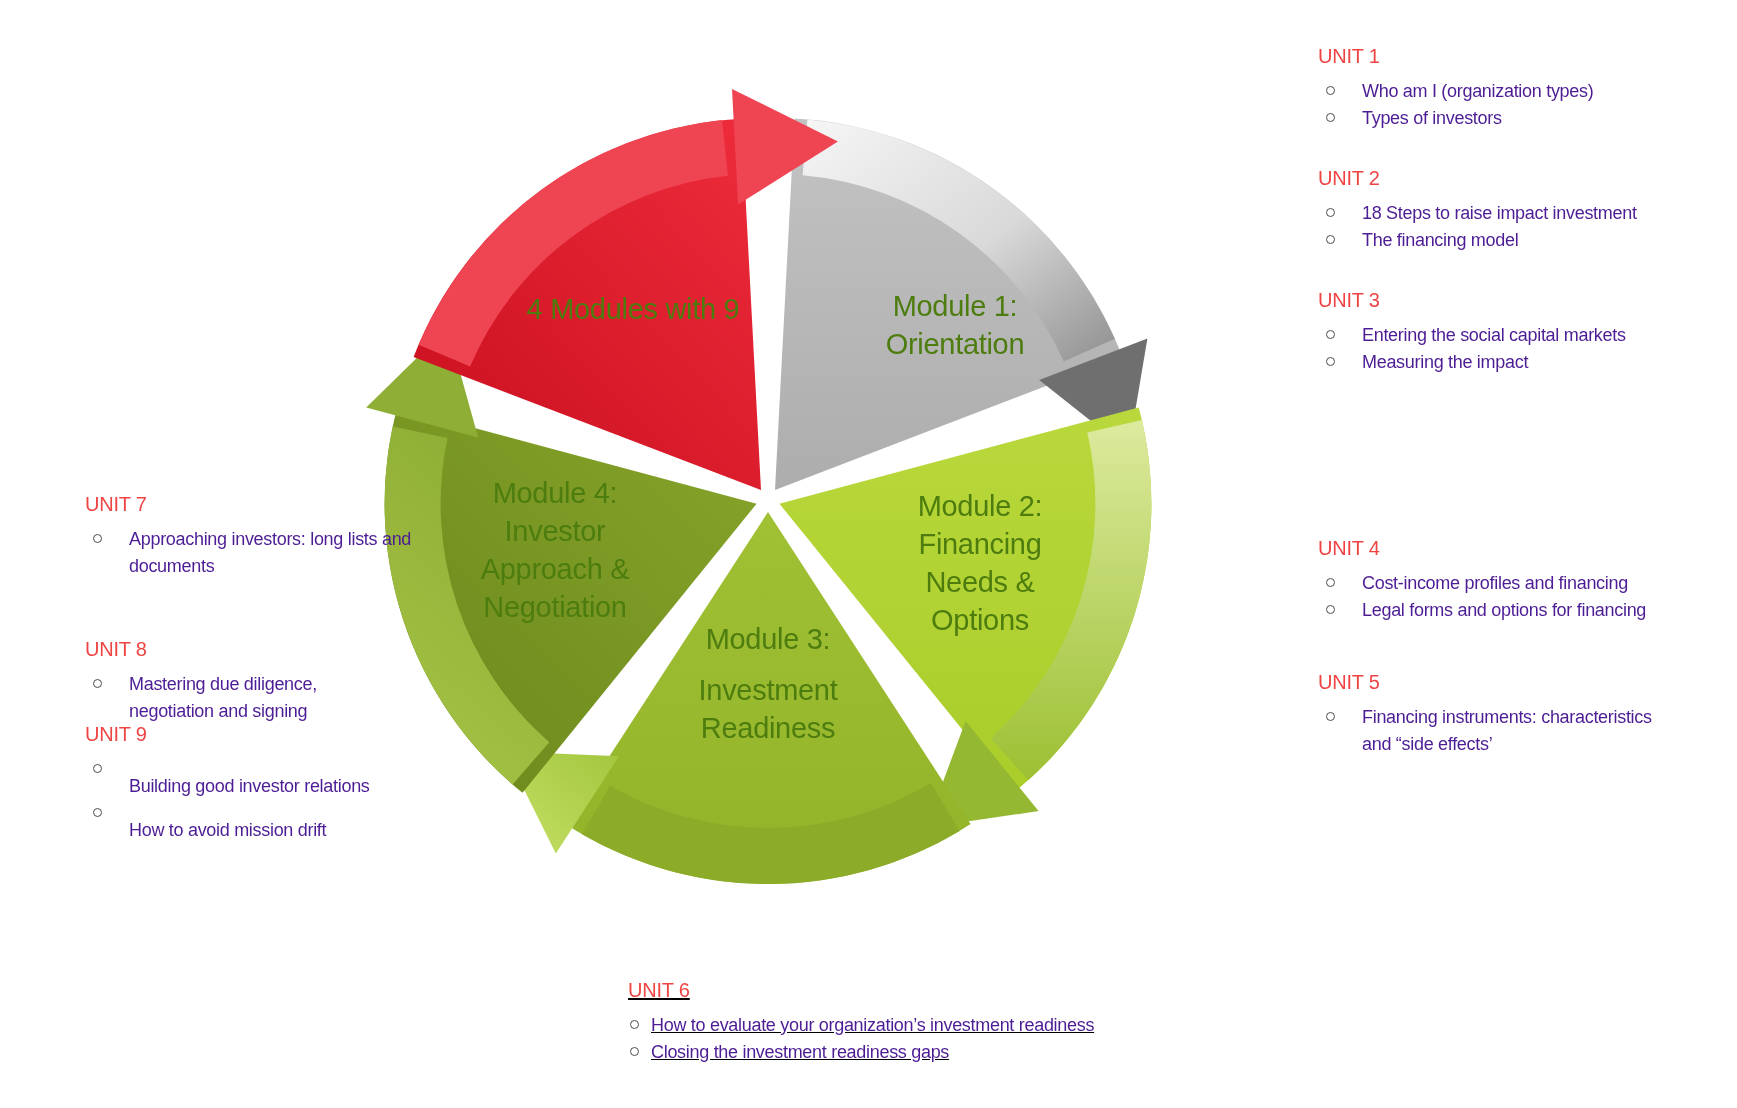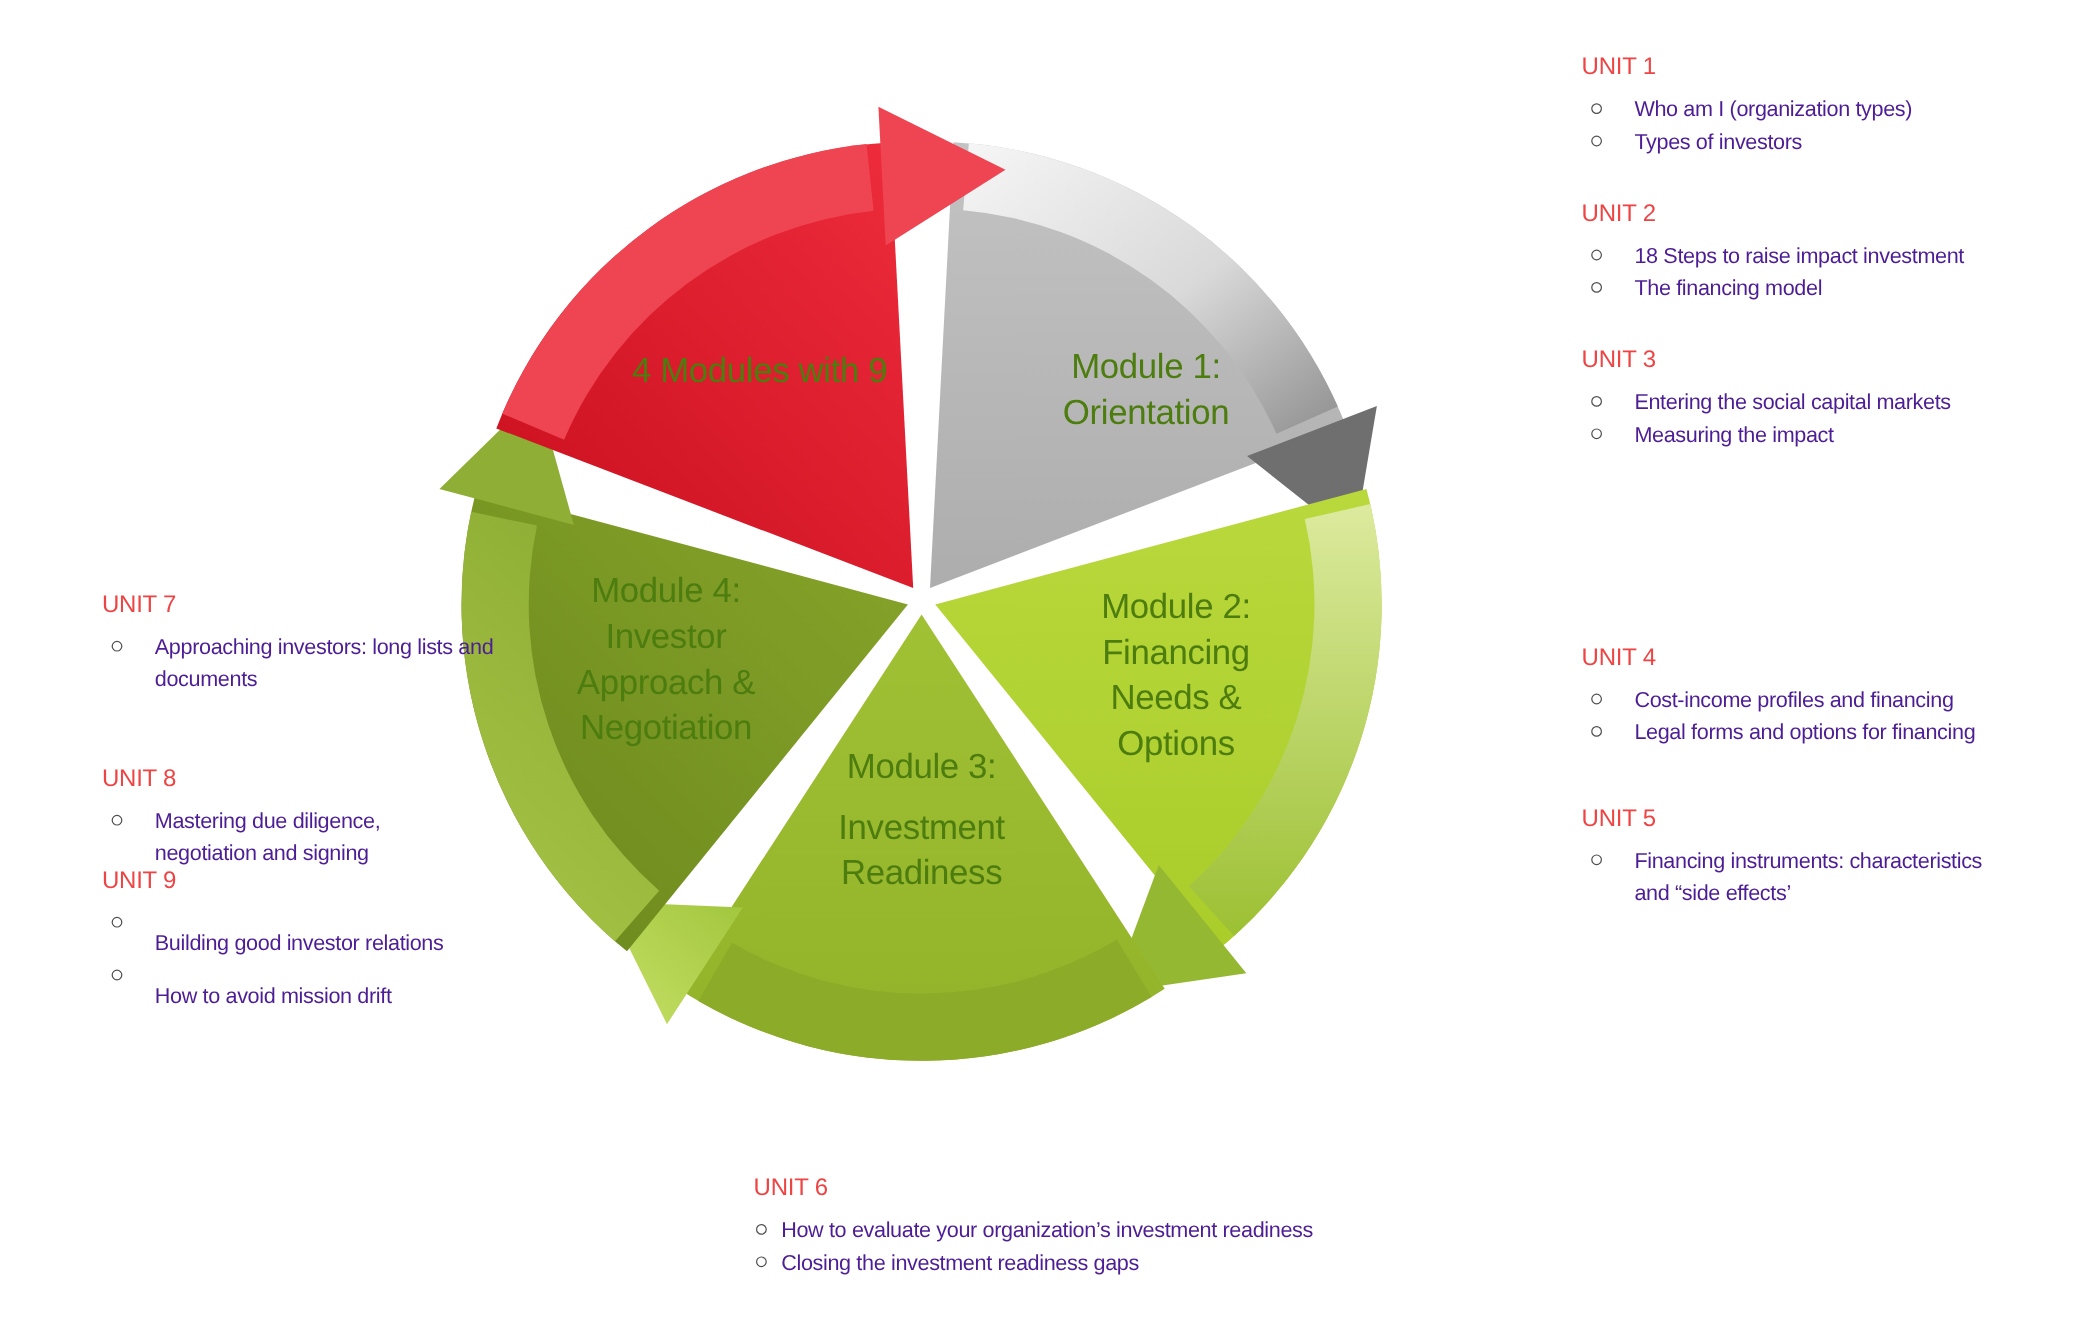--- a/index.html
+++ b/index.html
@@ -54,21 +54,21 @@
   .u7 .unit-item-text{max-width:290px;}
   .u8 .unit-item-text{max-width:240px;}
   .u9 .unit-item-text{max-width:320px;margin-top:17px;}
   .u6 .bullet{margin-left:2px;margin-right:12px;}
   .u6 .unit-item-text{max-width:560px;}
   .u1{left:1318px;top:44px;}
   .u2{left:1318px;top:166px;}
   .u3{left:1318px;top:288px;}
   .u4{left:1318px;top:536px;}
   .u5{left:1318px;top:670px;}
-  .u6{left:628px;top:978px;}
+  .u6{left:628px;top:978px;text-decoration:underline;}
   .u7{left:85px;top:492px;}
   .u8{left:85px;top:606px;margin-top:31px;}
   .u9{left:85px;top:722px;}
   .m-red{left:483px;top:290px;}
   .m1{left:805px;top:287px;}
   .m2{left:830px;top:487px;}
   .m3{left:618px;top:620px;}
   .m4{left:405px;top:474px;}
 </style>
 </head>

